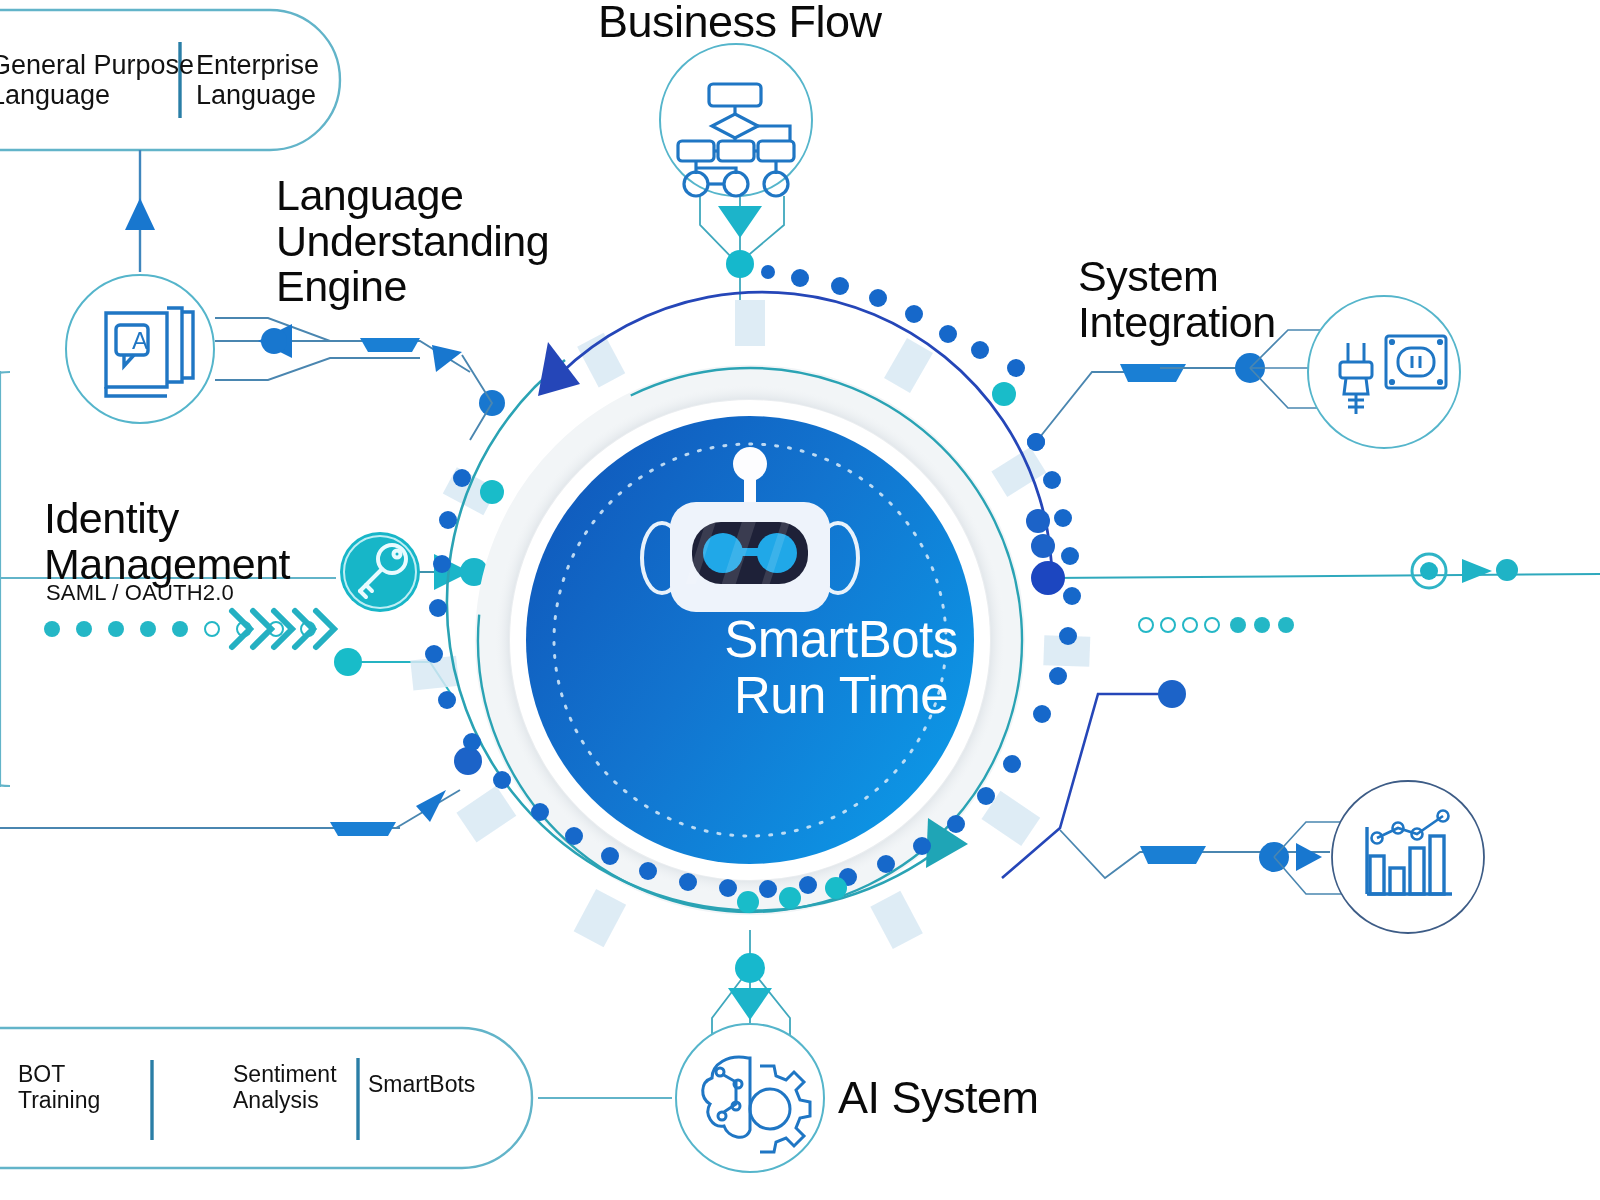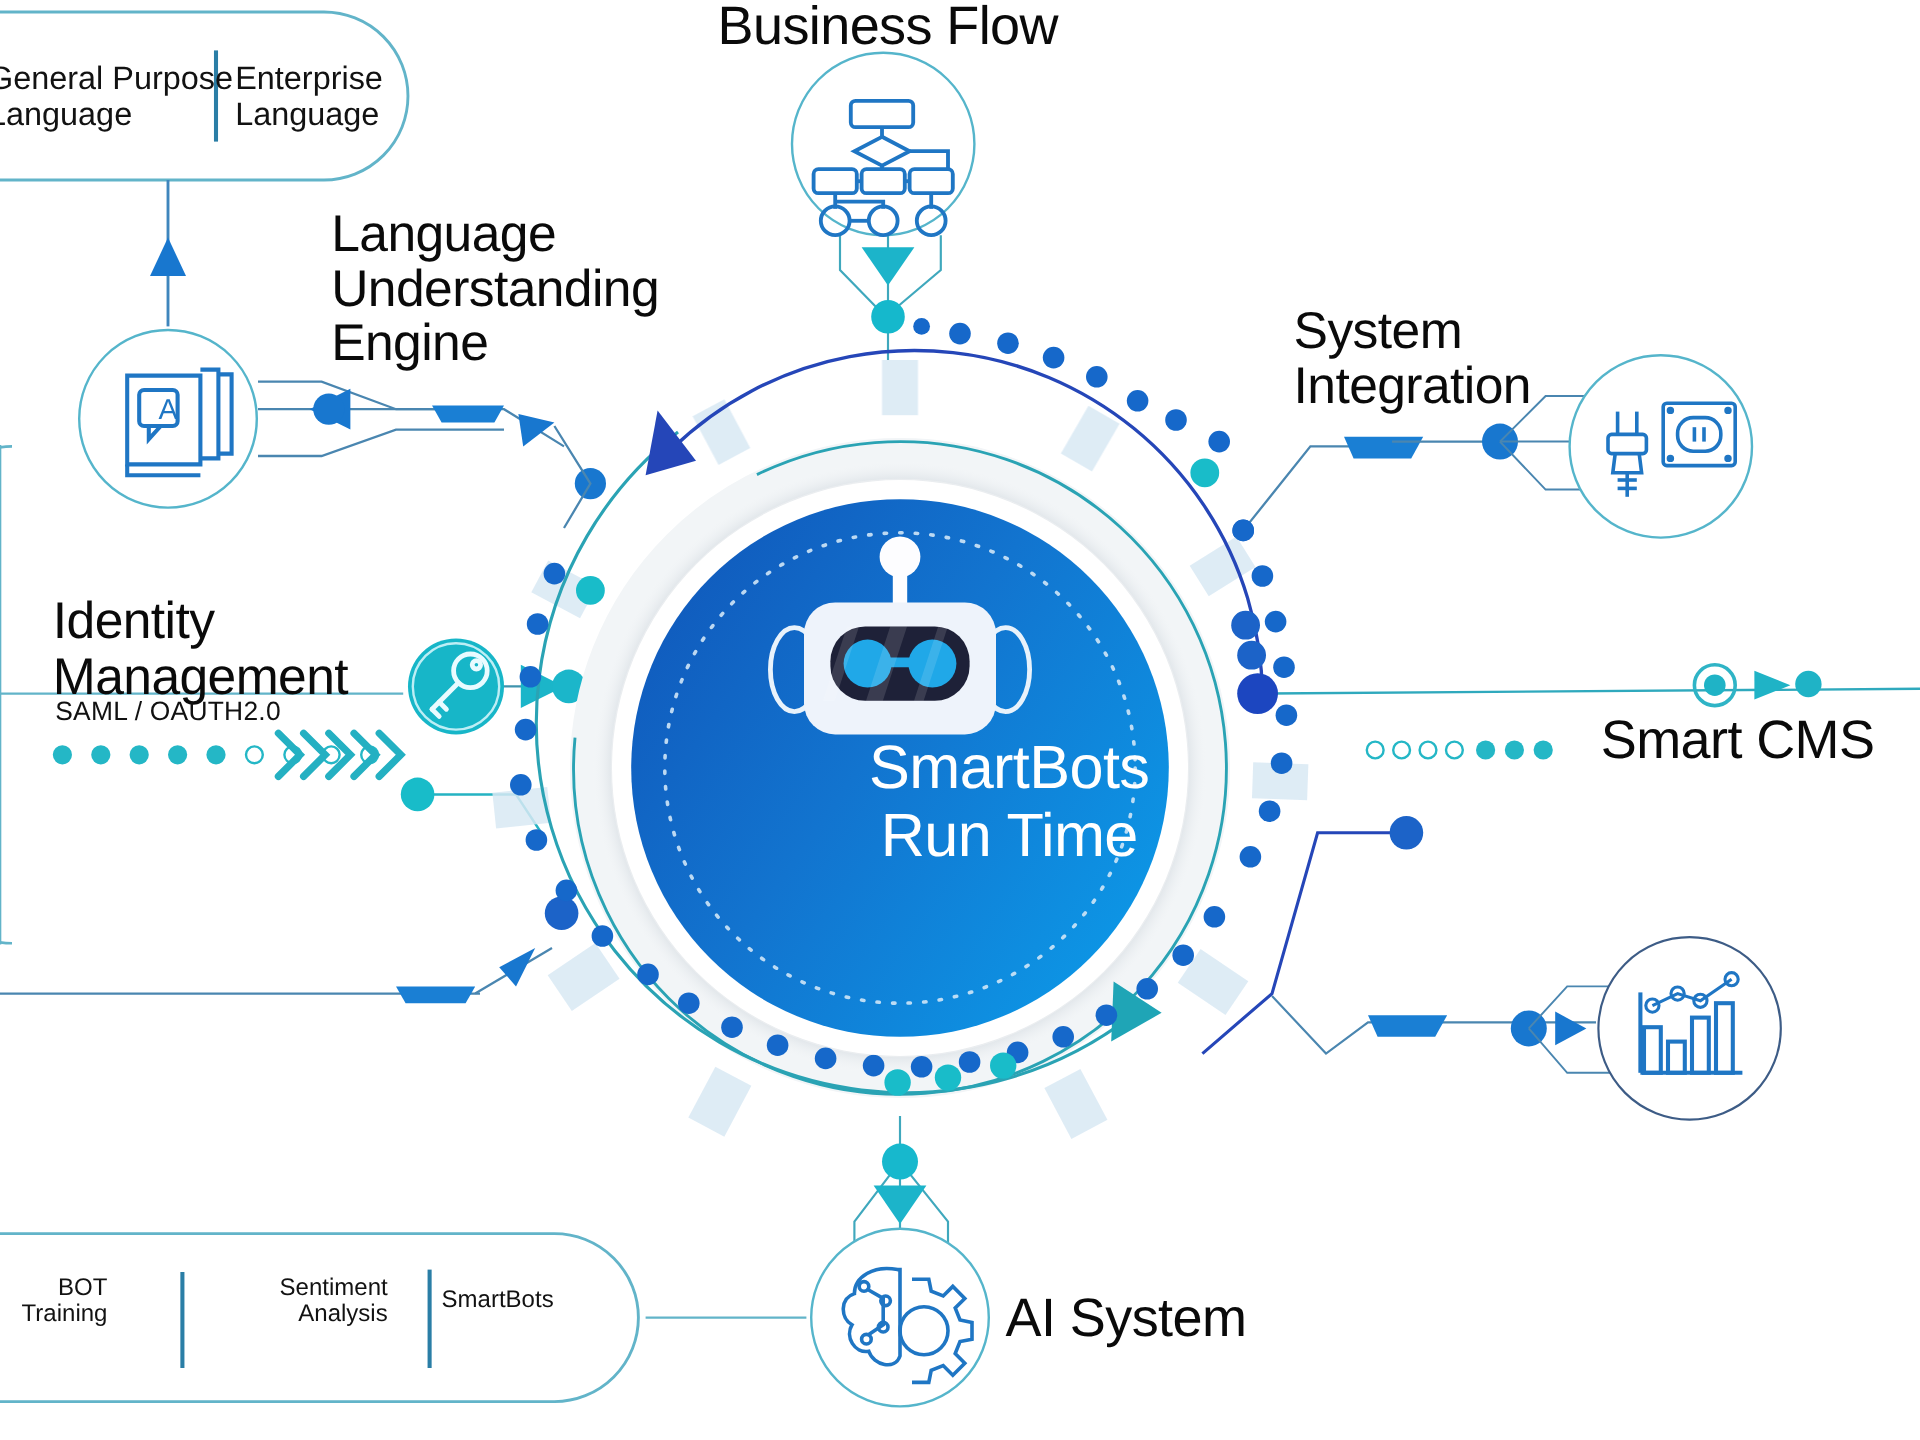--- a/index.html
+++ b/index.html
@@ -6,21 +6,21 @@
   body{width:1600px;height:1200px;overflow:hidden;
        font-family:"Liberation Sans","DejaVu Sans",sans-serif;color:#111;}
   #stage{position:relative;width:1600px;height:1200px;background:#fff;}
   svg.layer{position:absolute;left:0;top:0;width:1600px;height:1200px;}
 
   .lbl{position:absolute;font-weight:400;color:#0a0a0a;line-height:1.06;
        letter-spacing:-0.5px;white-space:pre;}
   .lbl-xl{font-size:45px;}
   .lbl-lg{font-size:43px;}
   .pilltxt{position:absolute;font-size:27px;line-height:1.12;color:#121212;white-space:pre;}
-  .pilltxt.sm{font-size:20px;text-align:right;}
+  .pilltxt.sm{font-size:23px;}
   .sub{position:absolute;font-size:22px;color:#111;letter-spacing:0.2px;white-space:pre;}
 
   .hubtxt{position:absolute;width:100%;text-align:center;color:#fff;
           font-size:51px;line-height:1.08;letter-spacing:-0.5px;padding-left:41px;}
 </style>
 </head>
 <body>
 
 <div id="stage">
 
@@ -385,21 +385,20 @@
 Understanding
 Engine</div>
 
   <div class="lbl lbl-lg" style="left:1058px;top:254px;margin-left:20px;">System
 Integration</div>
 
   <div class="lbl lbl-lg" style="left:44px;top:458px;margin-top:38px;">Identity
 Management</div>
   <div class="sub" style="left:46px;top:580px;">SAML / OAUTH2.0</div>
 
-  <div class="lbl lbl-xl" style="left:1334px;top:593px;">Smart CMS</div>
 
 
   <div class="lbl lbl-xl" style="left:838px;top:1074px;">AI System</div>
 
   <div class="pilltxt" style="left:-10px;top:50px;">General Purpose
 Language</div>
   <div class="pilltxt" style="left:196px;top:50px;">Enterprise
 Language</div>
 
   <div class="pilltxt sm" style="left:18px;top:1062px;">BOT

